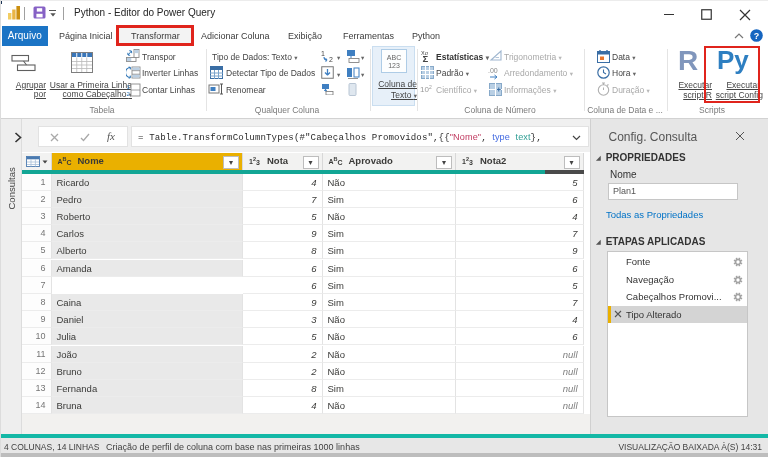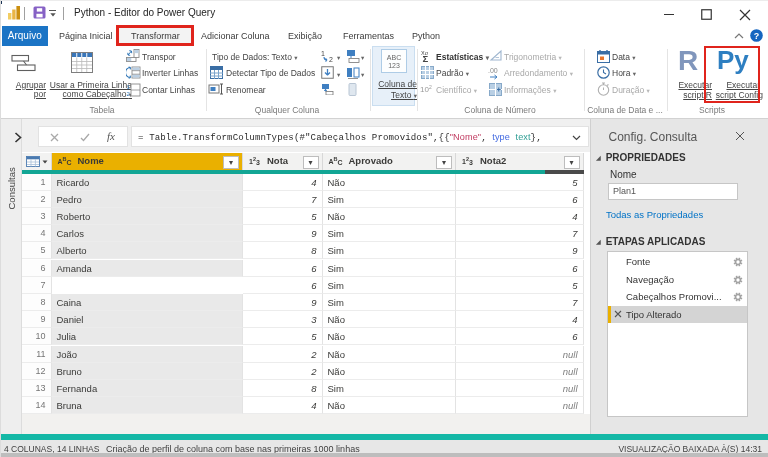--- a/index.html
+++ b/index.html
@@ -56,21 +56,21 @@
 .tri { font-size:6px; color:#555; margin-right:5px; vertical-align:1px; }
 #pinput { position:absolute; left:17px; top:64px; width:130px; height:17px; background:#fff; border:1px solid #c6c6c6;
   font-size:9px; color:#555; line-height:15px; padding-left:4px; }
 #plink { position:absolute; left:15px; top:90px; font-size:9.5px; color:#0072c6; }
 #steps { position:absolute; left:16px; top:132px; width:141px; height:166px; background:#fff; border:1px solid #c6c6c6; }
 .step { position:absolute; left:0; width:139px; height:17px; font-size:9.5px; color:#333; line-height:17px; }
 .step .txt { position:absolute; left:18px; }
 #stepsel { background:#d4d4d4; }
 #stepsel .gold { position:absolute; left:0; top:0; width:3px; height:17px; background:#eab000; }
 
-#statusbar { position:absolute; left:0; top:434px; width:768px; height:19px; background:#e7e7e7; border-top:6px solid #14b8a6;
+#statusbar { position:absolute; left:0; top:434px; width:768px; height:19px; background:#e7e7e7; border-top:4px solid #14b8a6;
   font-size:8.5px; color:#3f3f3f; line-height:18px; }
 #sb-bottom { position:absolute; left:0; top:453px; width:768px; height:4px; background:#bdbdbd; }
 </style></head>
 <body>
 <div id="app">
 <div class="abs" style="left:0;top:0;width:1px;height:457px;background:#dcdcdc;z-index:50"></div>
 
 <div id="titlebar">
   <div id="tl-corner"></div>
   <svg class="abs" style="left:8px;top:4px" width="12" height="15" viewBox="0 0 12 15">

